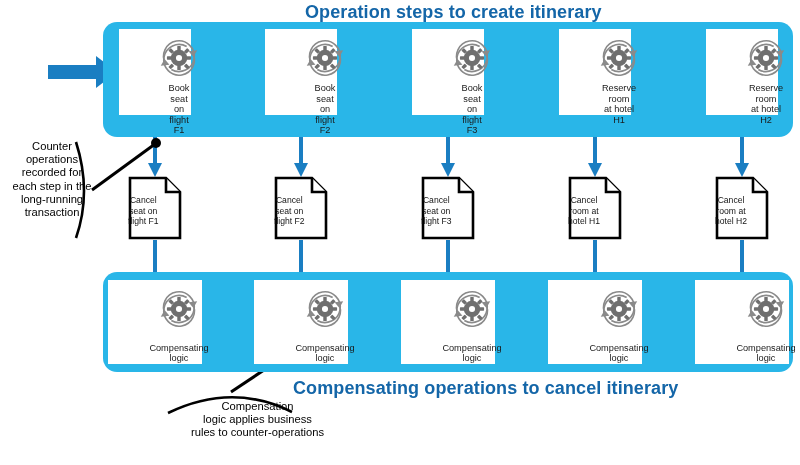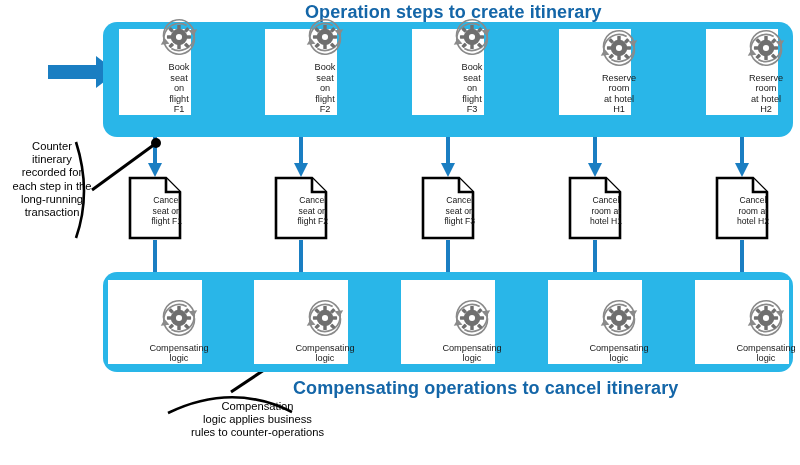--- a/index.html
+++ b/index.html
@@ -42,21 +42,21 @@
   
   .node {
     position: absolute;
     width: 72px;
     height: 86px;
     background: #ffffff;
     box-sizing: border-box;
     display: flex;
     flex-direction: column;
     align-items: center;
-    justify-content: flex-end;
+    justify-content: space-between;
     padding-top: 4px;
     padding-left: 48px;
   }
   .node .gear-wrap {
     width: 46px;
     height: 46px;
     margin-top: 2px;
   }
   .node .node-label {
     font-size: 9.2px;
@@ -68,21 +68,21 @@
     font-family: "Liberation Sans", sans-serif;
   }
 
   
   .doc {
     position: absolute;
     width: 54px;
     height: 64px;
     display: flex;
     align-items: center;
-    justify-content: flex-end;
+    justify-content: flex-start;
   }
   .doc .doc-svg { position: absolute; left: 0; top: 0; }
   .doc .doc-label {
     position: relative;
     font-size: 8.6px;
     line-height: 10.4px;
     color: #141414;
     text-align: center;
     white-space: pre-line;
     padding-top: 6px;
@@ -493,21 +493,21 @@
         <rect x="14.1" y="30.3" width="3.6" height="5" rx="0.7" transform="rotate(45 15.9 32.8)"></rect>
       </g>
       <circle cx="24" cy="24" r="3.2" fill="#ffffff"></circle>
     </svg>
   </div>
   <div class="node-label">Compensating
 logic</div>
 </div>
 
 <div class="annot" id="annot-left">Counter
-itinerary
+operations
 recorded for
 each step in the
 long-running
 transaction</div>
 
 <div class="annot" id="annot-bottom">Compensation
 logic applies business
 rules to counter-operations</div>
 
 </body></html>

